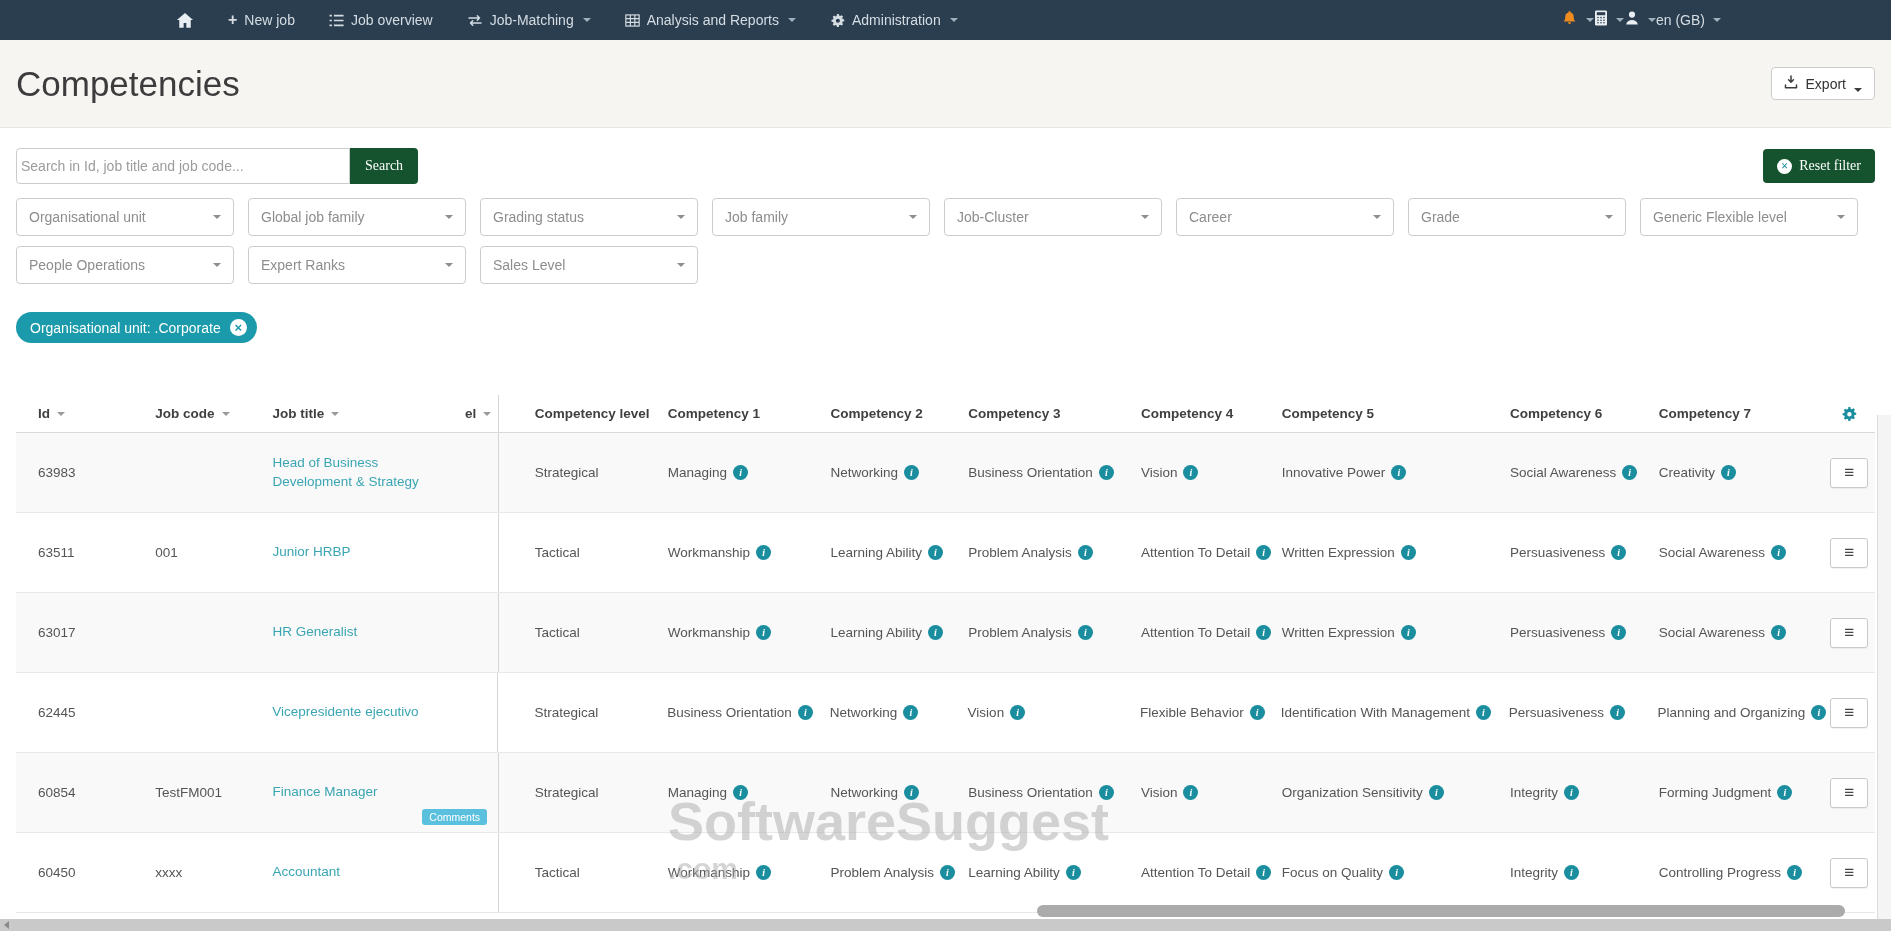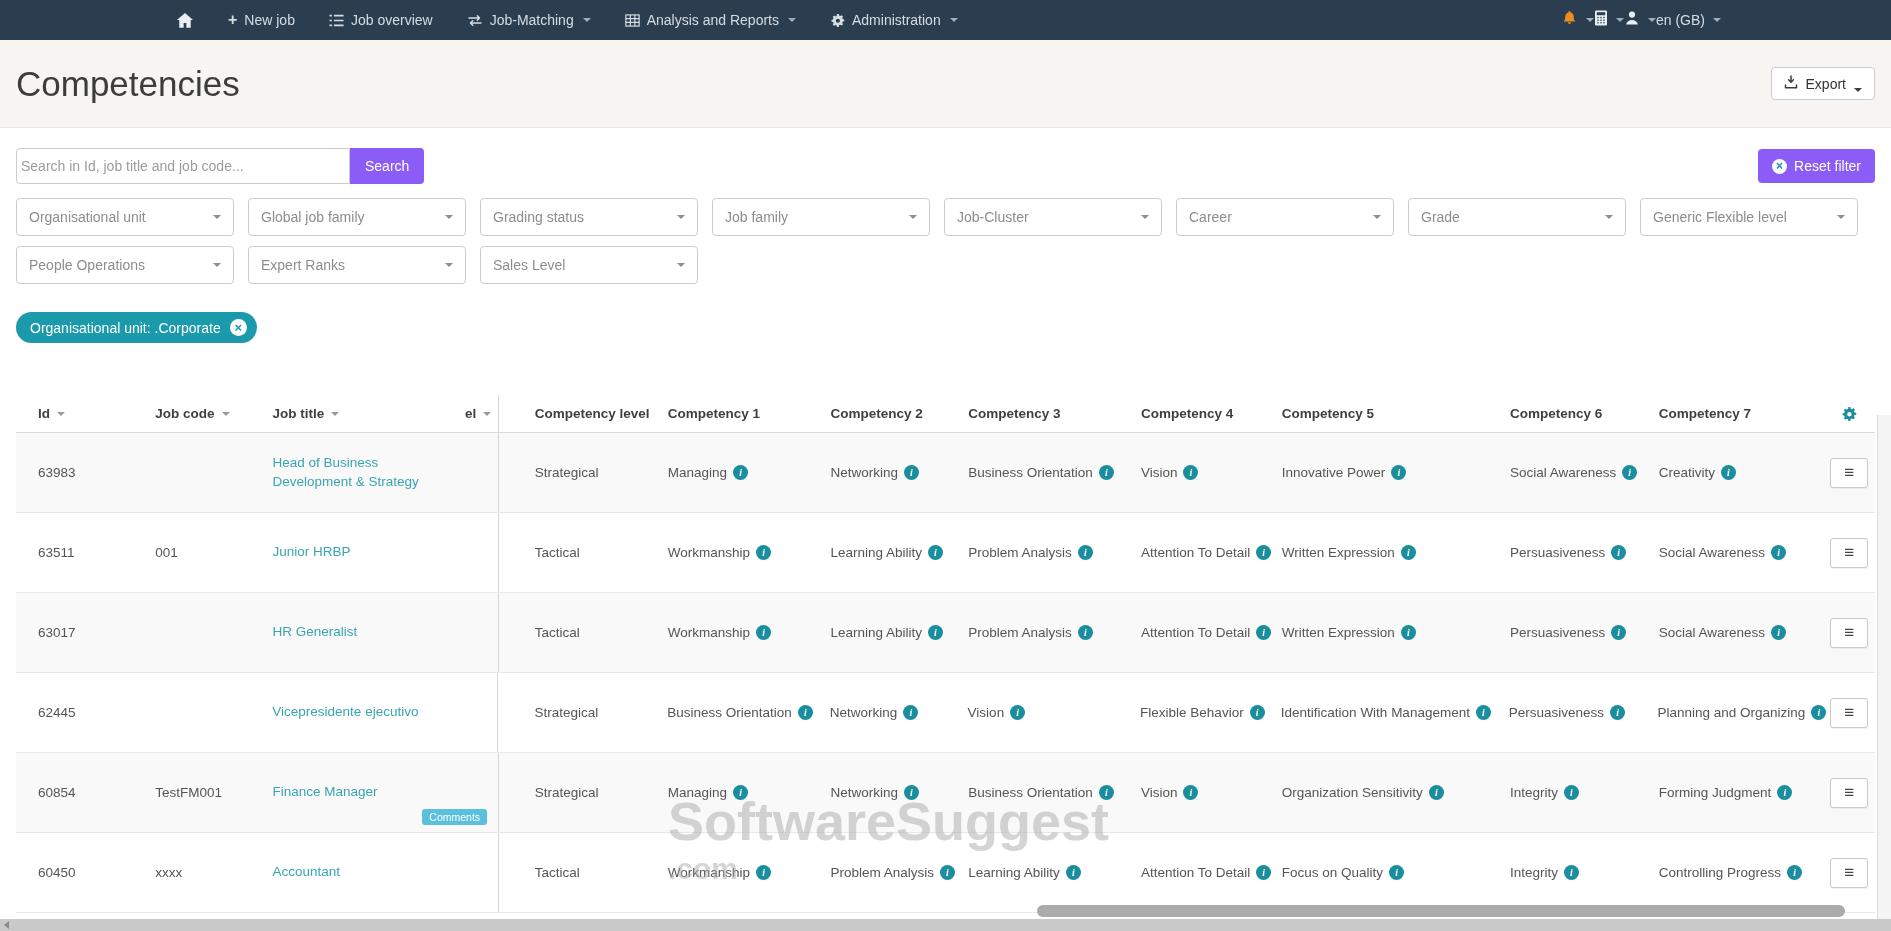--- a/index.html
+++ b/index.html
@@ -21,21 +21,21 @@
   .page-header { height: 88px; background: #f6f5f2; border-bottom: 1px solid #e8e6e2; display: flex; align-items: center; justify-content: space-between; padding: 0 16px; }
   .page-title { font-size: 35px; font-weight: 400; color: #3c3c3c; }
   .export-btn { display: flex; align-items: flex-end; gap: 8px; background: #fff; border: 1px solid #ccc; border-radius: 4px; padding: 7px 12px; font-size: 14px; color: #333; cursor: pointer; font-family: inherit; }
 
   
   .content { padding: 20px 16px 0; }
   .search-row { display: flex; justify-content: space-between; align-items: flex-start; margin-bottom: 14px; }
   .input-group { display: flex; }
   .search-input { width: 334px; height: 36px; border: 1px solid #ccc; border-radius: 4px 0 0 4px; padding: 0 4px; font-size: 14px; color: #ec4899; outline: none; font-family: inherit; }
   .search-input::placeholder { color: #9c9c9c; }
-  .btn-teal { background: #8b5cf6; color: #fff; border: none; font-size: 14px; cursor: pointer; font-family: Liberation Sans, sans-serif; }
+  .btn-teal { background: #14532d; color: #fff; border: none; font-size: 14px; cursor: pointer; font-family: Liberation Serif, serif; }
   .search-btn { height: 36px; padding: 0 15px; border-radius: 0 4px 4px 0; }
   .reset-btn { height: 34px; padding: 0 14px; border-radius: 4px; display: flex; align-items: center; gap: 7px; margin-top: 1px; }
   .circle-x { width: 15px; height: 15px; min-width: 15px; background: #fff; color: #1a8e9e; border-radius: 50%; font-size: 12px; font-weight: bold; display: inline-flex; align-items: center; justify-content: center; line-height: 1; }
 
   .filters { display: flex; gap: 14px; margin-bottom: 10px; flex-wrap: wrap; }
   .dropdown { width: 218px; height: 38px; border: 1px solid #ccc; border-radius: 4px; background: #fff; display: flex; align-items: center; justify-content: space-between; padding: 0 12px; color: #8d8d8d; font-size: 14px; cursor: pointer; }
   .dd-caret { color: #8d8d8d; }
 
   .chip-row { margin-top: 28px; }
   .chip { display: inline-flex; align-items: center; gap: 9px; background: #1a9aab; color: #fff; font-size: 14px; padding: 7px 10px 7px 14px; border-radius: 17px; cursor: pointer; }

